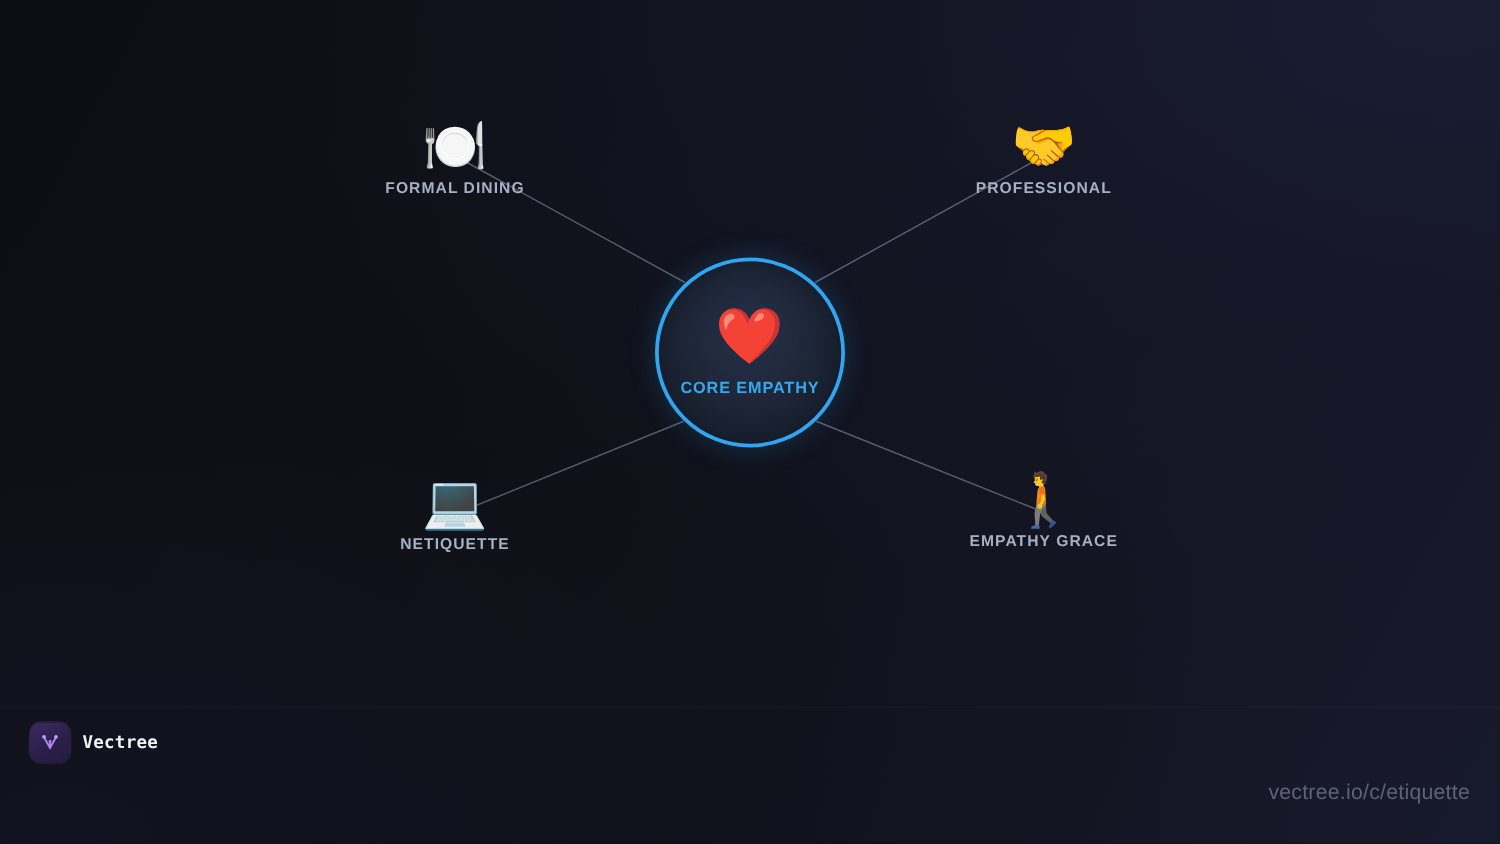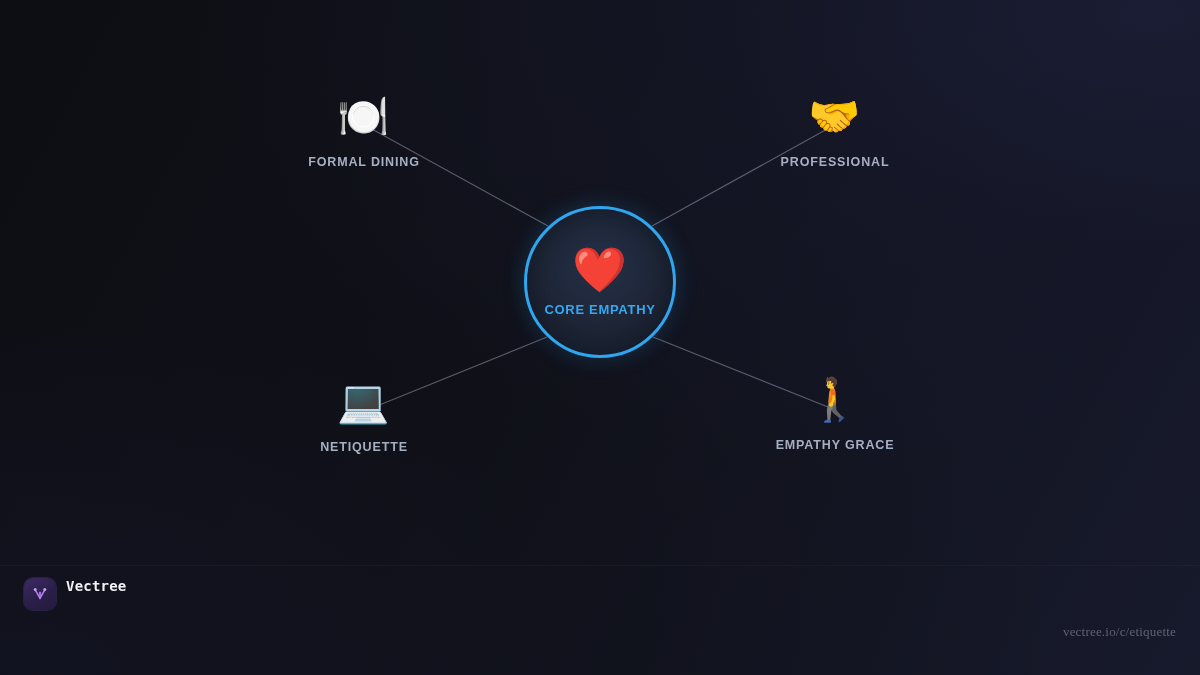--- a/index.html
+++ b/index.html
@@ -77,21 +77,20 @@
   .leaf-emoji {
     font-size: 42px;
     line-height: 1;
     height: 52px;
     display: flex;
     align-items: center;
     justify-content: center;
     font-family: "DejaVu Sans", sans-serif;
   }
   .leaf-label {
-    margin-top: 12px;
     font-size: 12.5px;
     font-weight: bold;
     letter-spacing: 0.85px;
     color: #a6b0c3;
     white-space: nowrap;
   }
 
   
   .footer-divider {
     position: absolute;
@@ -99,20 +98,21 @@
     right: 0;
     top: 565px;
     height: 1px;
     background: rgba(150,160,190,0.055);
   }
   .brand-row {
     position: absolute;
     left: 24px;
     top: 578px;
     display: flex;
+    align-items: center;
     gap: 10px;
   }
   .brand-logo {
     width: 32px;
     height: 32px;
     border-radius: 9px;
     background: linear-gradient(150deg, #3d2a63 0%, #2b1f4a 55%, #241a3e 100%);
     display: flex;
     align-items: center;
     justify-content: center;
@@ -133,22 +133,22 @@
     font-size: 37px;
     font-weight: bold;
     color: #ffffff;
     letter-spacing: -0.5px;
     line-height: 1.1;
   }
   .page-url {
     position: absolute;
     right: 24px;
     top: 624px;
-    font-family: Liberation Serif, serif;
-    font-size: 13px;
+    font-family: Liberation Sans, sans-serif;
+    font-size: 17px;
     color: #5d6275;
     letter-spacing: 0.2px;
   }
 </style>
 </head>
 <body>
 
 <div id="stage">
 
   <svg id="graph" viewBox="0 0 1200 675" xmlns="http://www.w3.org/2000/svg">

